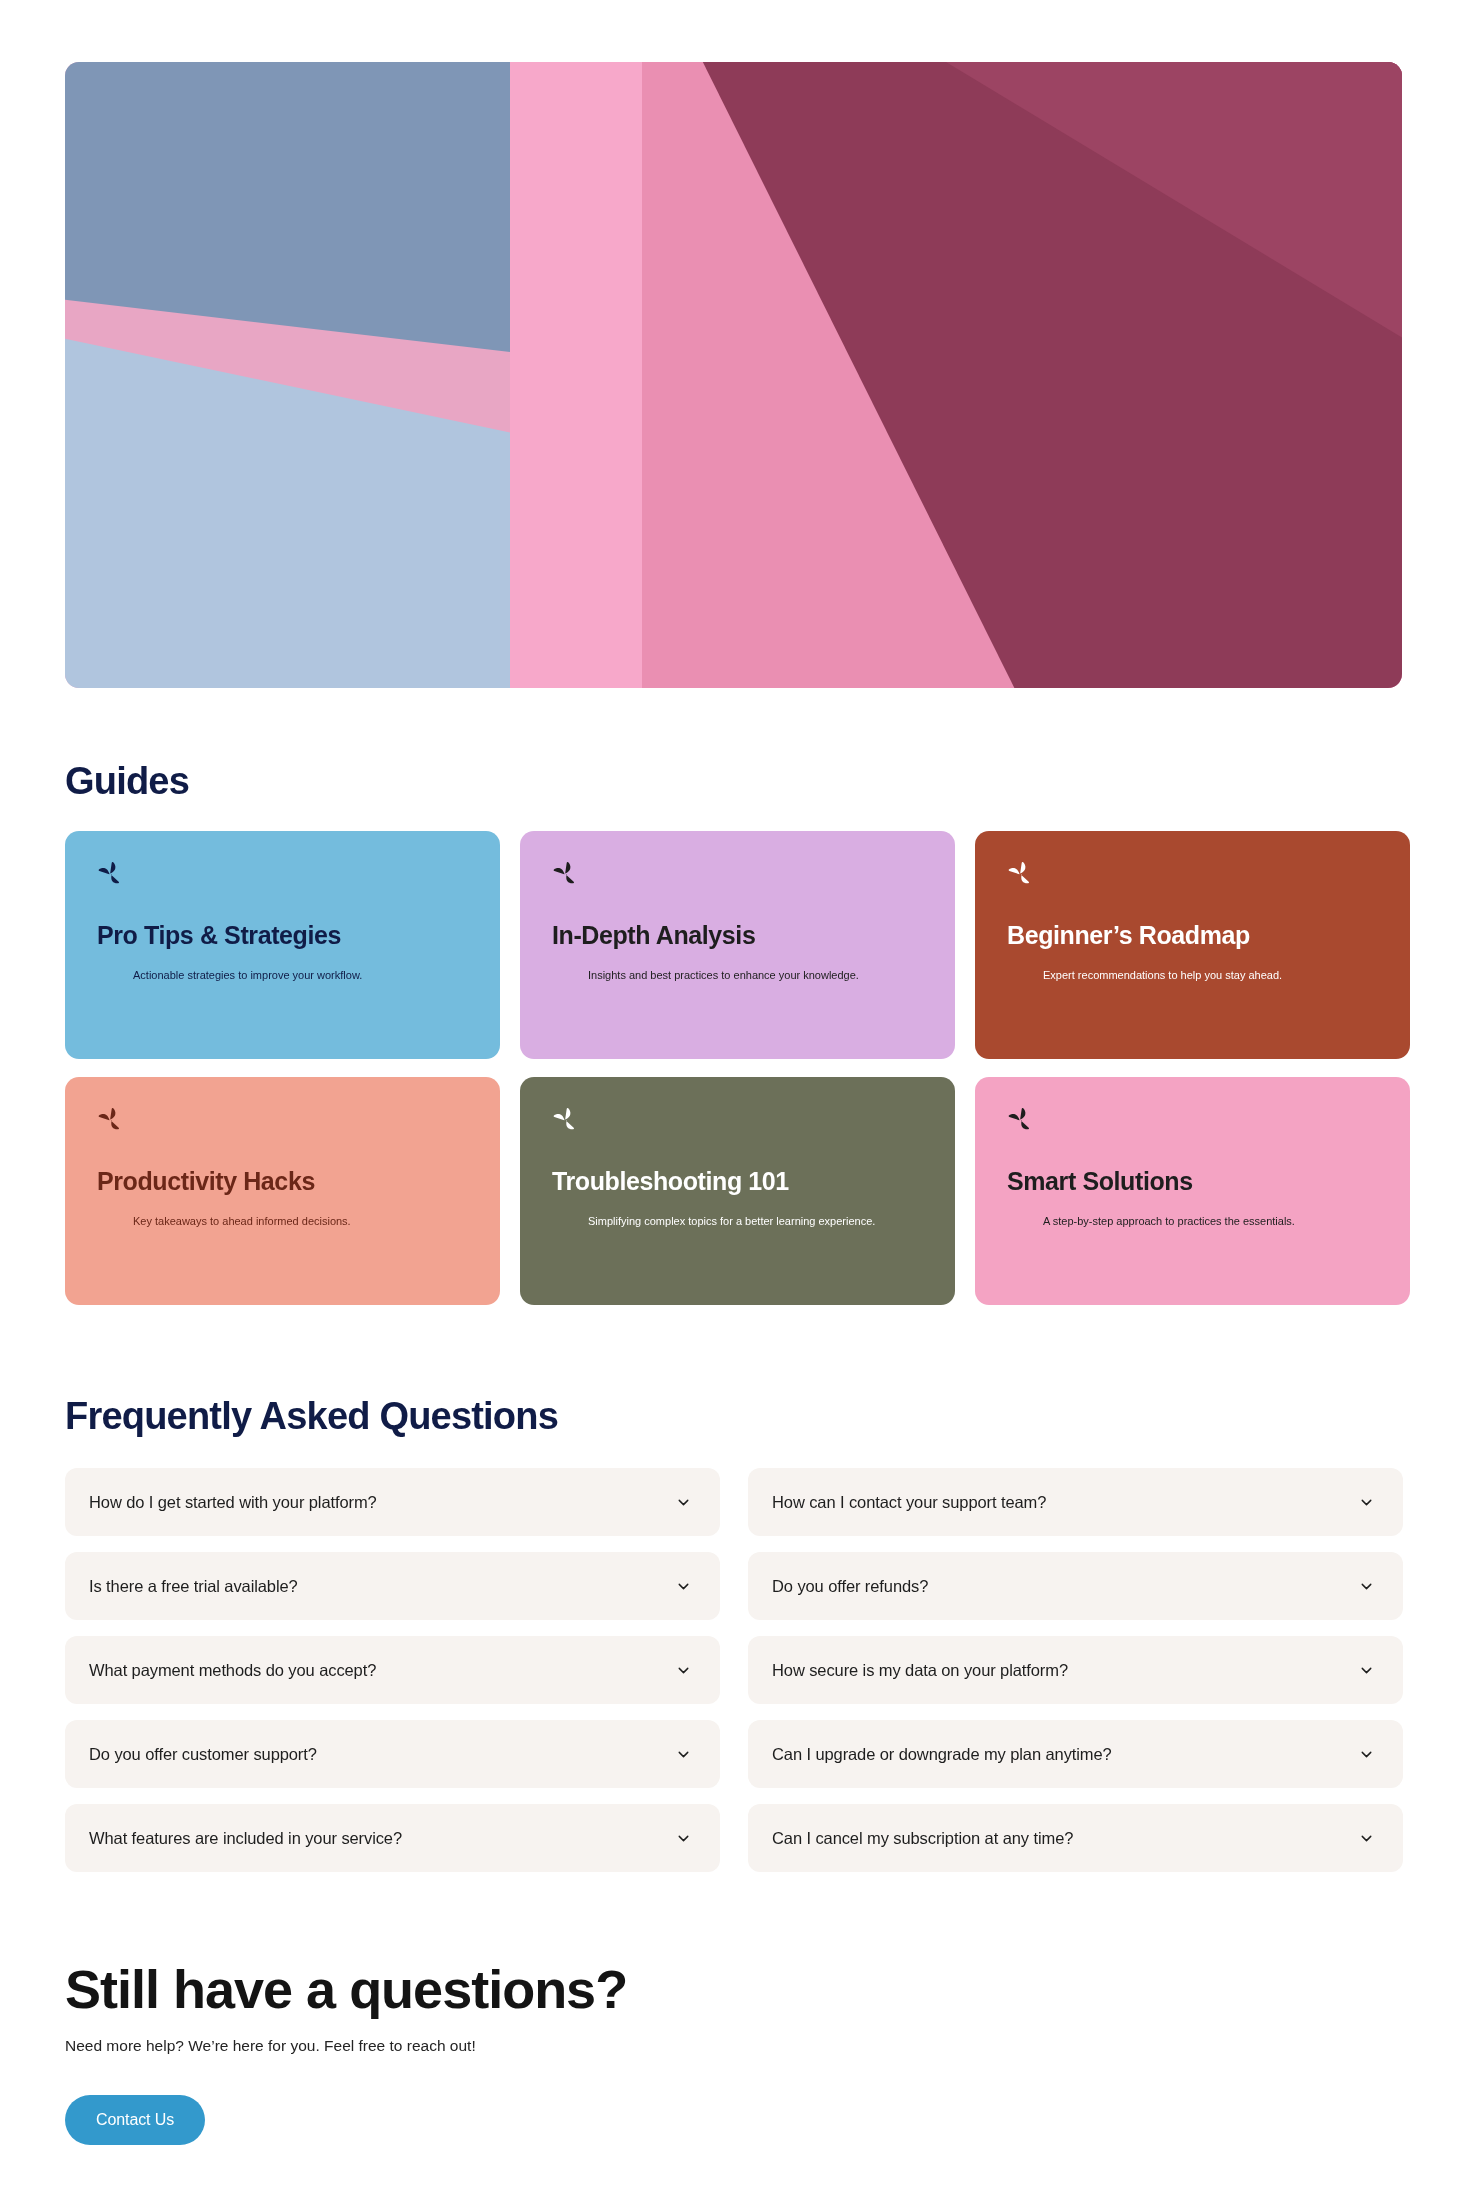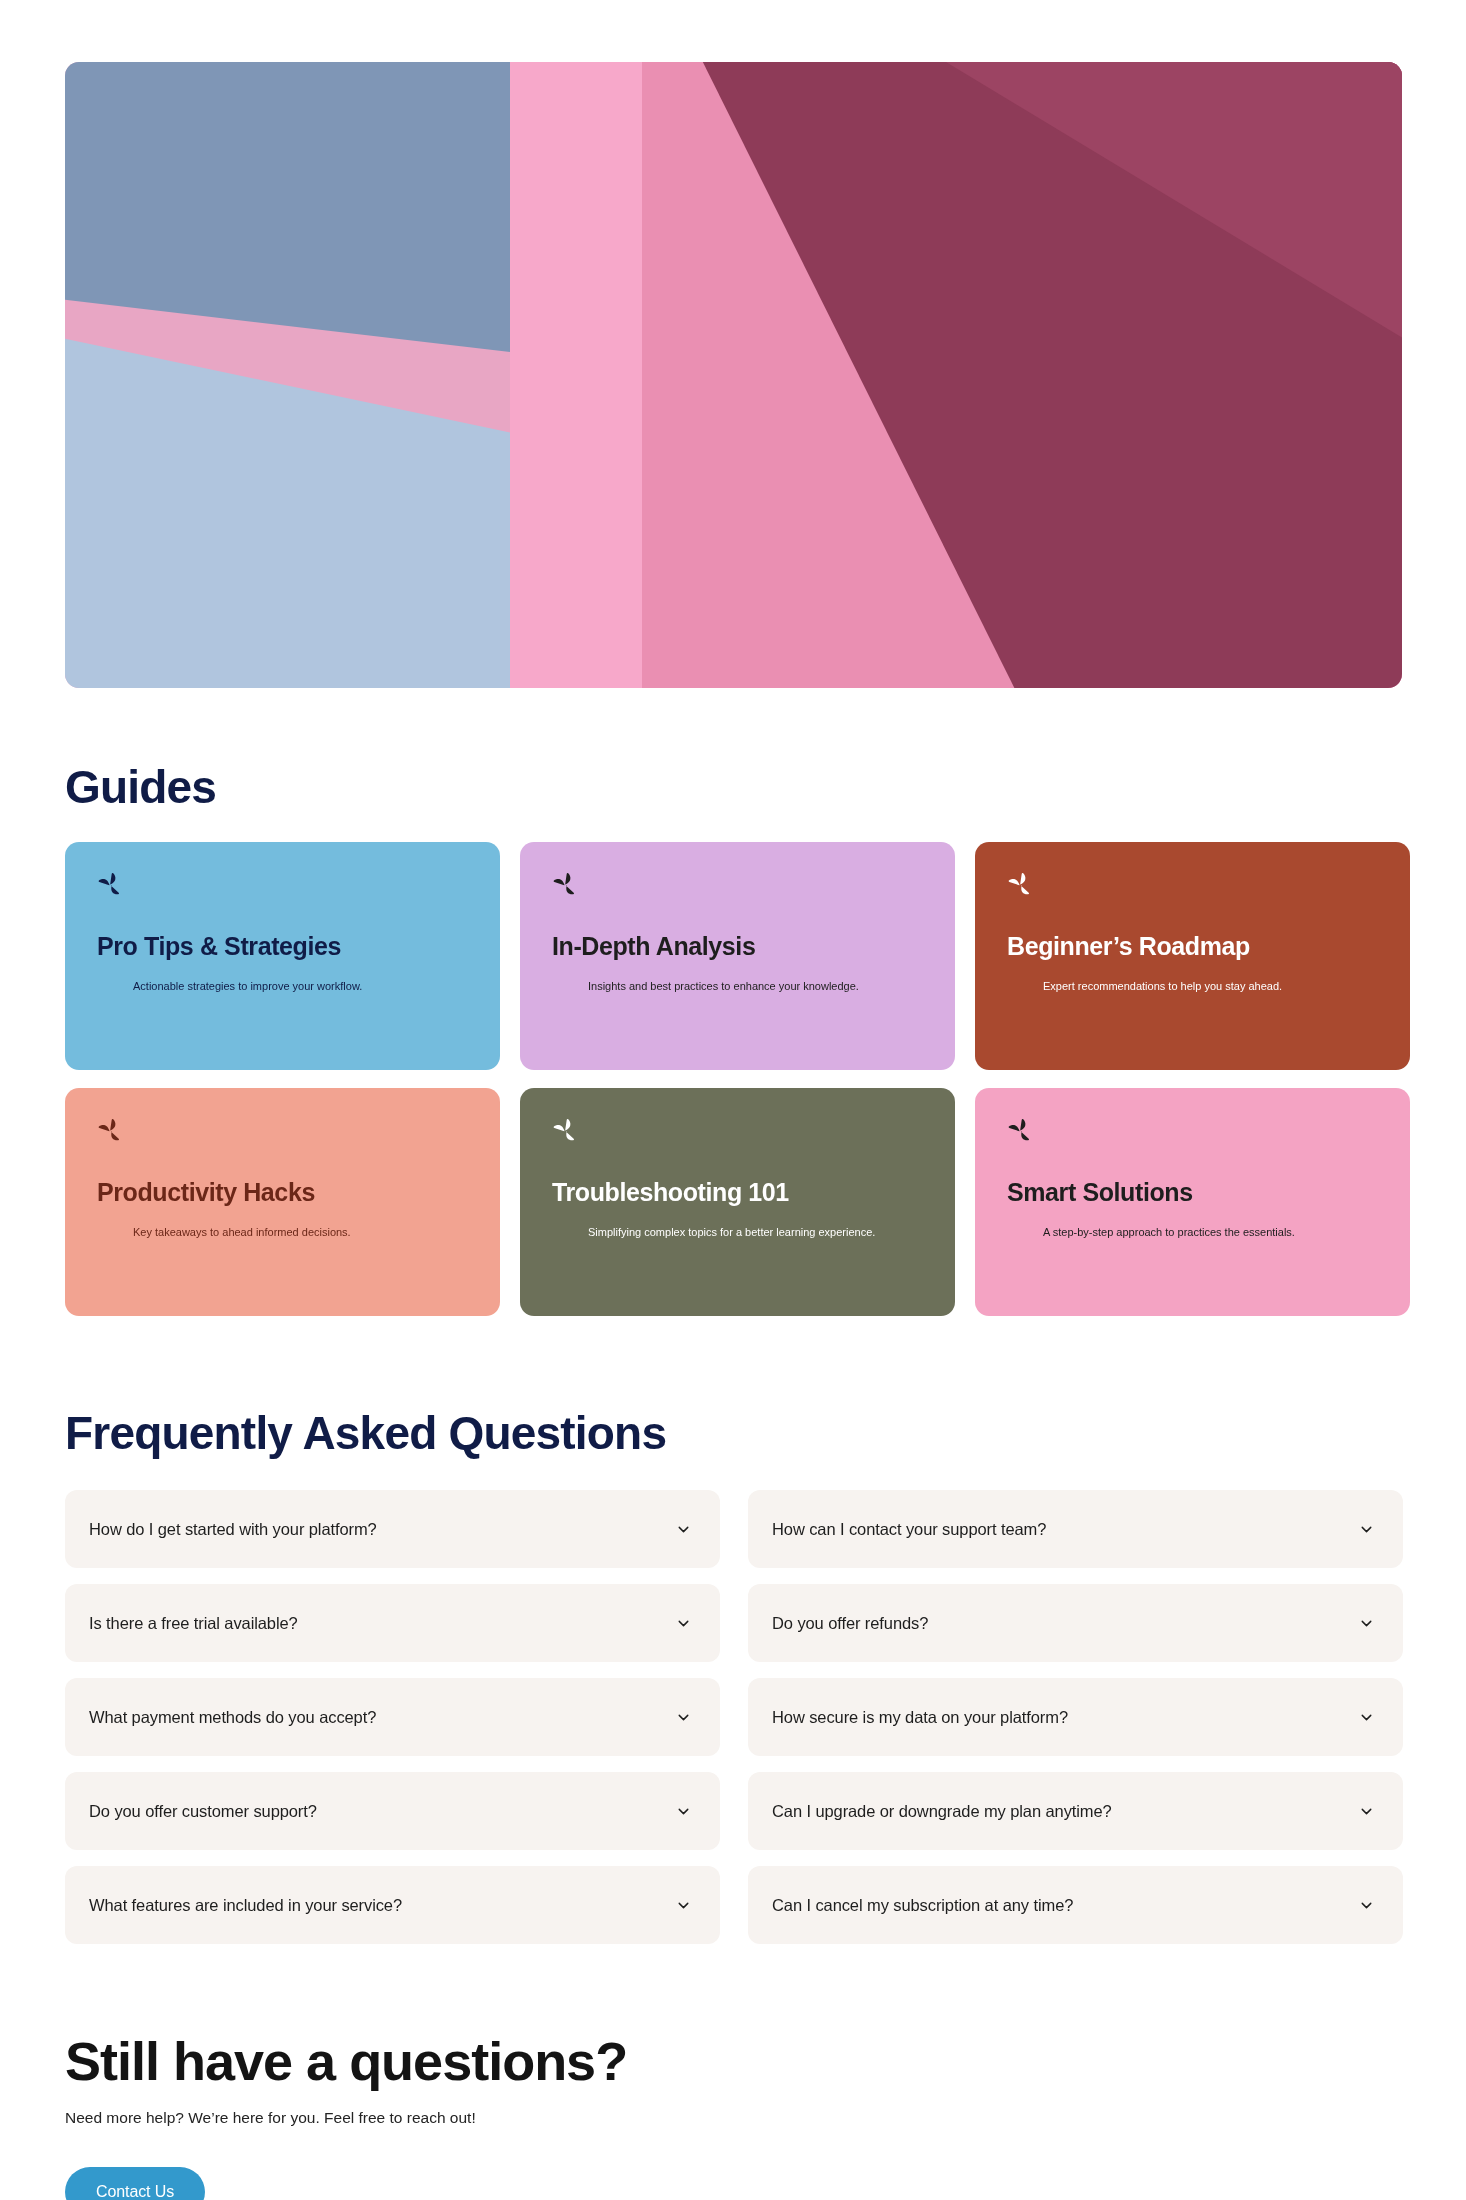--- a/index.html
+++ b/index.html
@@ -79,21 +79,21 @@
   .hero-maroon-2 {
     position: absolute;
     left: 577px; top: 0;
     width: 760px; height: 100%;
     background: #9c4463;
     clip-path: polygon(40% 0, 100% 0, 100% 44%);
   }
 
   
   .section-title {
-    font-size: 46px;
+    font-size: 38px;
     font-weight: bold;
     letter-spacing: -0.8px;
     color: #101c47;
   }
 
   .guides-head {
     padding: 72px 0 28px 65px;
   }
 
   
@@ -143,21 +143,21 @@
     display: grid;
     grid-template-columns: repeat(2, 655px);
     column-gap: 28px;
     row-gap: 16px;
     padding: 0 65px;
   }
 
   .faq-item {
     background: #f7f3f0;
     border-radius: 12px;
-    height: 78px;
+    height: 68px;
     display: flex;
     align-items: center;
     justify-content: space-between;
     padding: 0 28px 0 24px;
     cursor: pointer;
   }
 
   .faq-q {
     font-size: 16.5px;
     color: #1e1e1e;

